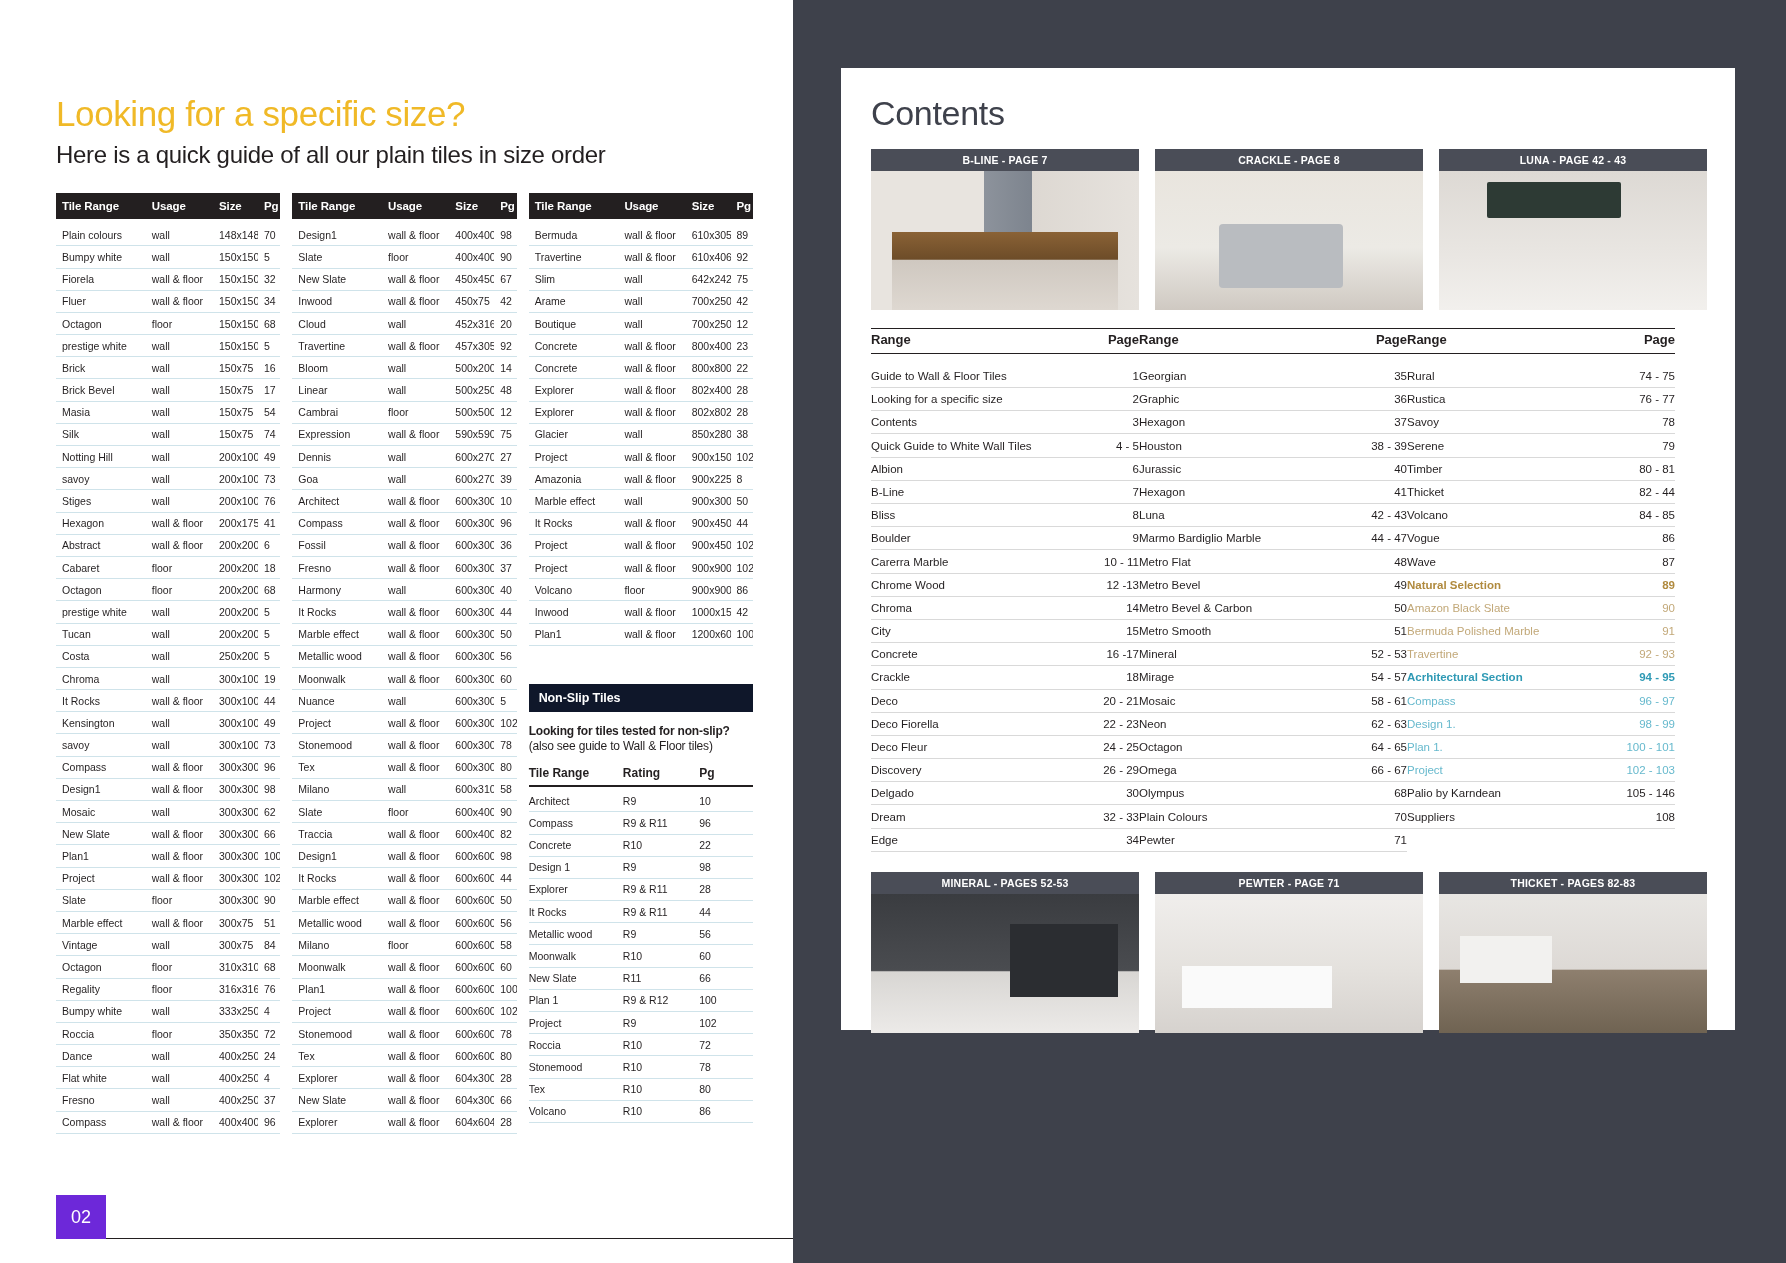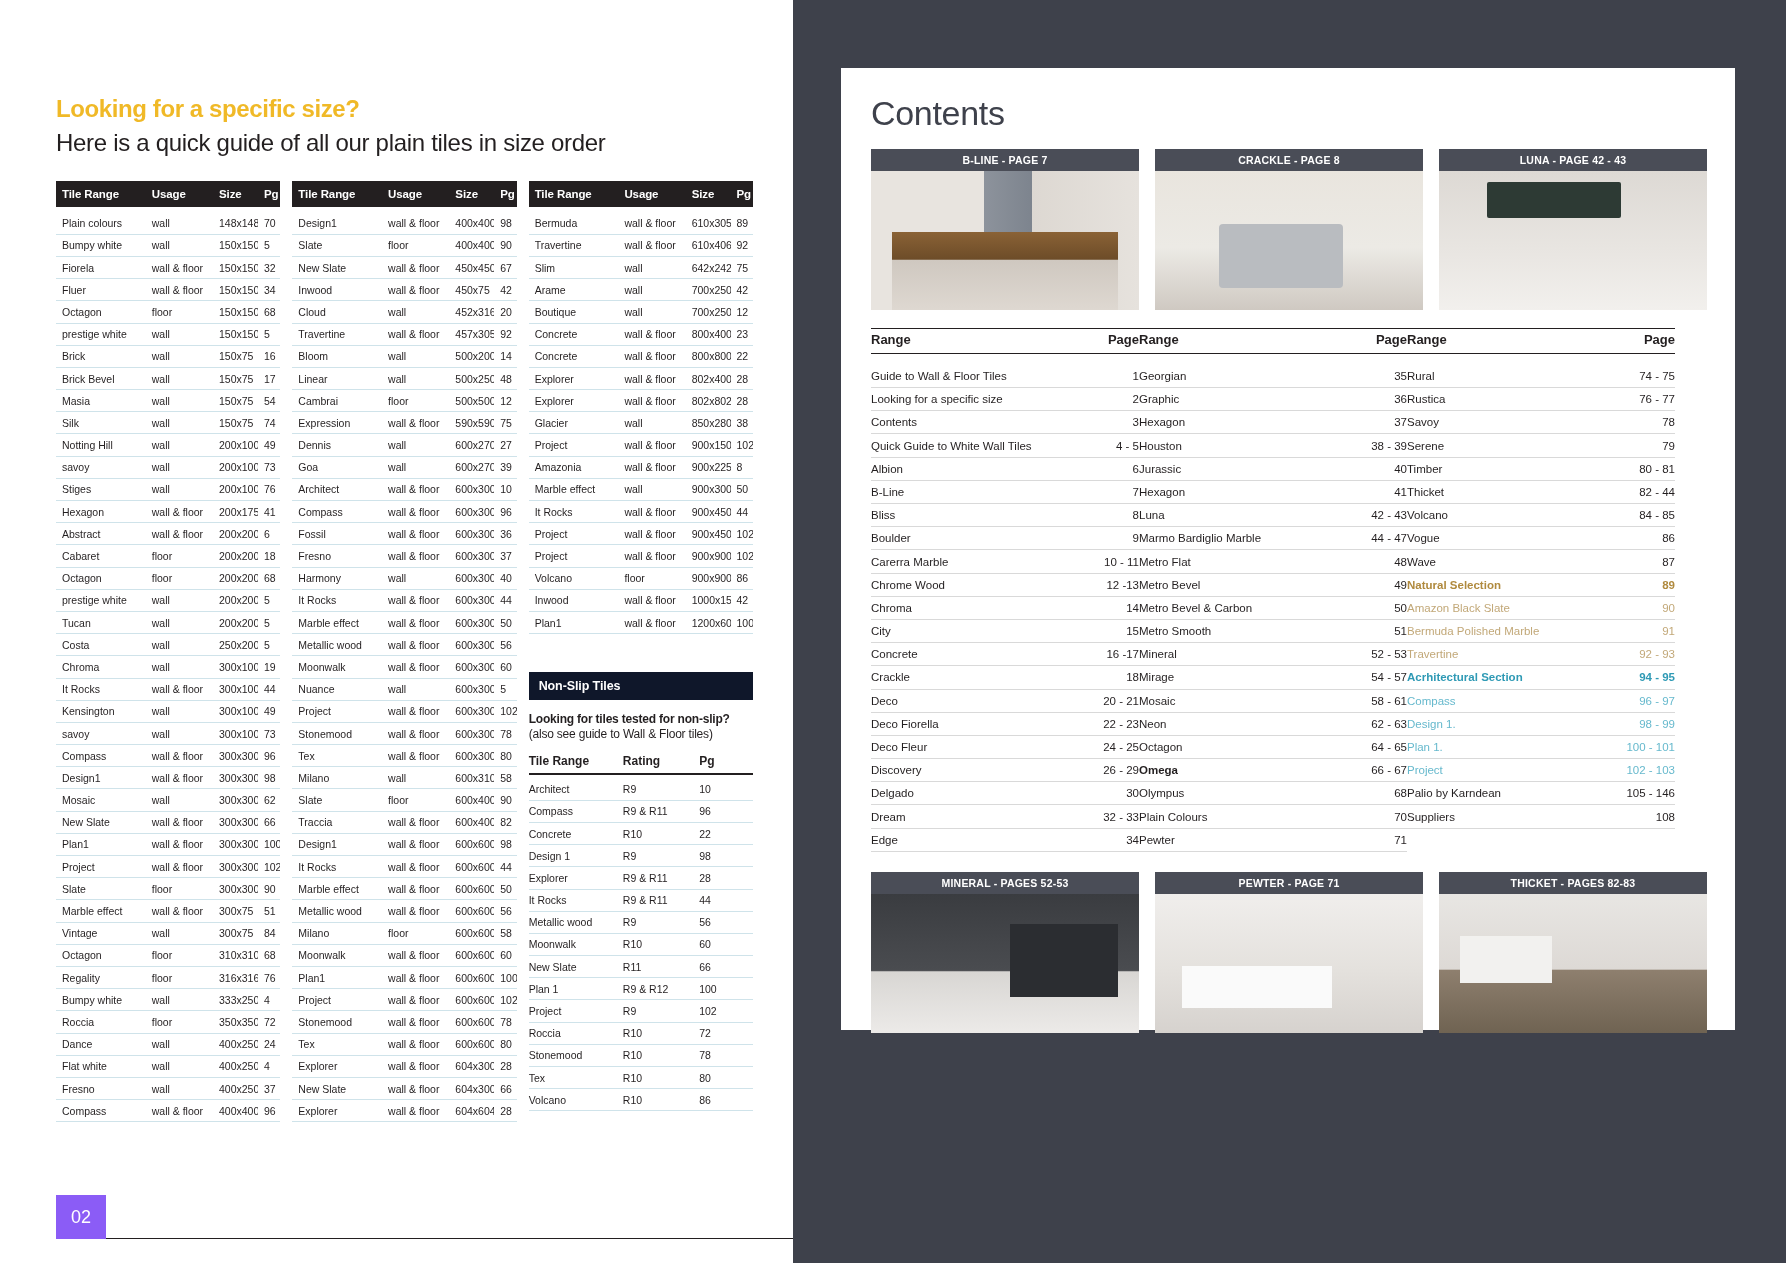--- a/index.html
+++ b/index.html
@@ -9,21 +9,21 @@
     font-family:"Liberation Sans", sans-serif;
     overflow:hidden;
   }
   .page { position:relative; width:1786px; height:1263px; display:flex; }
 
   
   .left-page { width:793px; height:1263px; background:#fff; position:relative; }
   .left-inner { padding:96px 40px 0 56px; }
 
   .headline {
-    font-size:24px; color:#f0b927; font-weight:700;
+    font-size:35px; color:#f0b927; font-weight:400;
     letter-spacing:-0.4px; line-height:1.05;
   }
   .subhead {
     font-size:24px; color:#231f20; font-weight:400;
     margin-top:8px; letter-spacing:-0.3px;
   }
 
   .tables-wrap { display:flex; gap:12px; margin-top:24px; }
   .tbl-col { width:228px; }
 
@@ -60,21 +60,21 @@
   }
   table.nonslip td {
     font-size:10.5px; color:#231f20; padding:4.6px 0 4.6px 0;
     border-bottom:1px solid #cfe3ea; white-space:nowrap;
   }
   table.nonslip tbody tr:first-child td { padding-top:8px; }
   .n-range{width:42%;} .n-rating{width:34%;} .n-pg{width:24%;}
 
   .page-tab {
     position:absolute; left:56px; bottom:24px;
-    width:50px; height:44px; background:#8b5cf6; color:#fff;
+    width:50px; height:44px; background:#6d28d9; color:#fff;
     display:flex; align-items:center; justify-content:center;
     font-size:18px; font-weight:400;
   }
   .tab-line { position:absolute; left:106px; bottom:24px; width:690px; height:1px; background:#231f20; }
 
   
   .right-page { width:993px; height:1263px; background:#3e414b; position:relative; }
   .sheet {
     position:absolute; left:48px; top:68px; width:894px; height:962px;
     background:#fff;
@@ -1076,21 +1076,21 @@
                   </tr>
                   <tr>
                     <td class="c-label" style="color: rgb(35, 31, 32); font-weight: 400;">Neon</td>
                     <td class="c-pagenum pg" style="color: rgb(35, 31, 32); font-weight: 400;">62 - 63</td>
                   </tr>
                   <tr>
                     <td class="c-label" style="color: rgb(35, 31, 32); font-weight: 400;">Octagon</td>
                     <td class="c-pagenum pg" style="color: rgb(35, 31, 32); font-weight: 400;">64 - 65</td>
                   </tr>
                   <tr>
-                    <td class="c-label" style="color: rgb(35, 31, 32); font-weight: 700; margin-left: 28px;">Omega</td>
+                    <td class="c-label" style="color: rgb(35, 31, 32); font-weight: 400; margin-left: 28px;">Omega</td>
                     <td class="c-pagenum pg" style="color: rgb(35, 31, 32); font-weight: 400;">66 - 67</td>
                   </tr>
                   <tr>
                     <td class="c-label" style="color: rgb(35, 31, 32); font-weight: 400;">Olympus</td>
                     <td class="c-pagenum pg" style="color: rgb(35, 31, 32); font-weight: 400;">68</td>
                   </tr>
                   <tr>
                     <td class="c-label" style="color: rgb(35, 31, 32); font-weight: 400;">Plain Colours</td>
                     <td class="c-pagenum pg" style="color: rgb(35, 31, 32); font-weight: 400;">70</td>
                   </tr>

